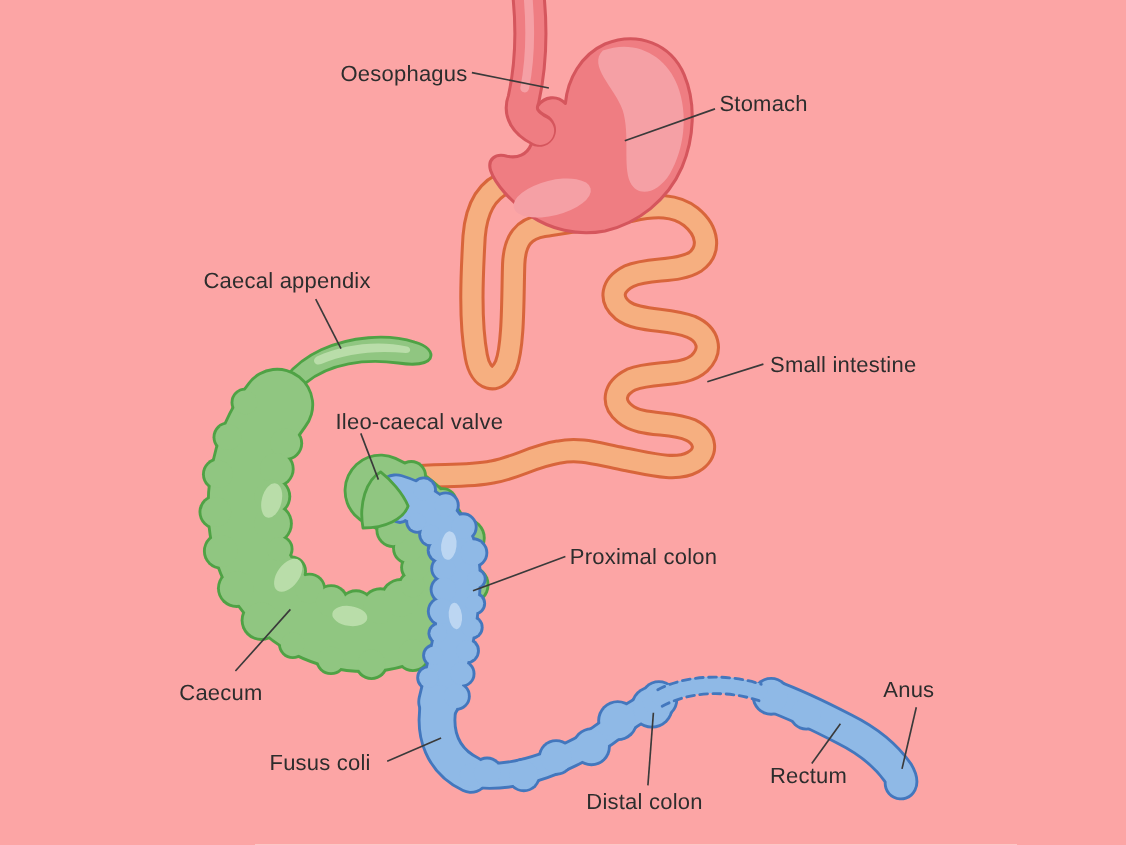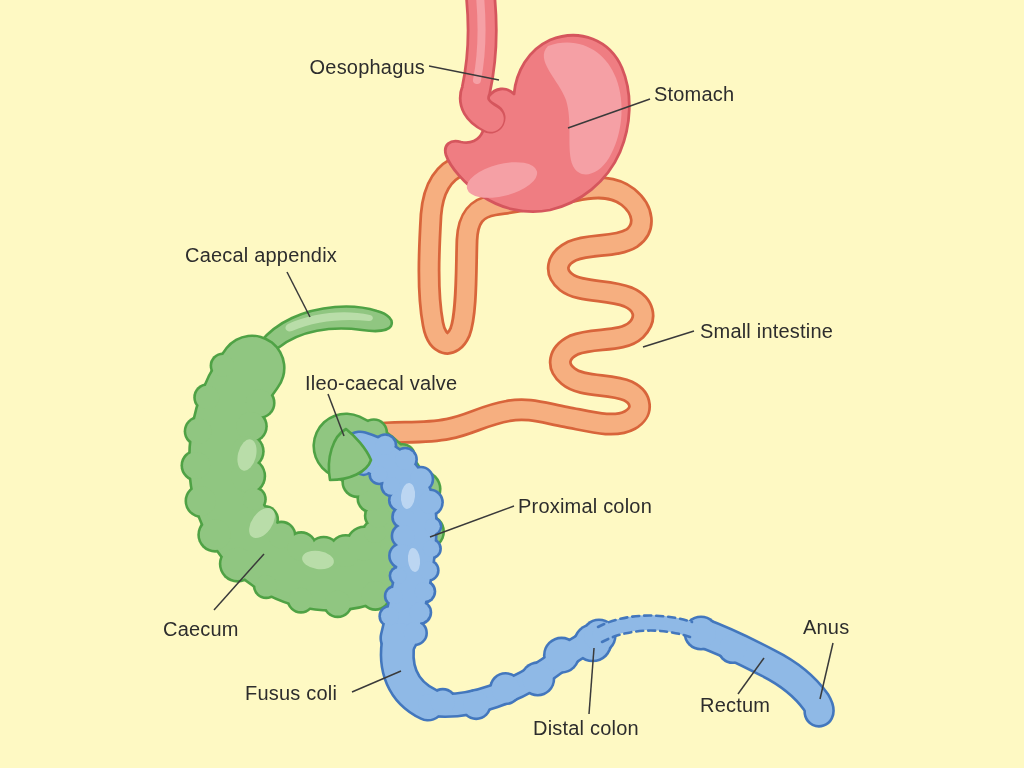--- a/index.html
+++ b/index.html
@@ -1,16 +1,16 @@
 <!DOCTYPE html>
 <html style="--stomach_fill: #EF7D82; --stomach_outline: #D5565D; --stomach_highlight: #F5A0A5; --intestine_fill: #F6AF80; --intestine_outline: #D8653B; --caecum_fill: #90C681; --caecum_outline: #4FA245; --caecum_highlight: #B9DDA9; --colon_fill: #8FB9E6; --colon_outline: #4377BD; --colon_highlight: #BCD6F2; --label_text: #2D2D2D; --leader: #3A3A3A; --background: #FFFFFF;"><head>
 <meta charset="utf-8">
 <style>
   html,body{margin:0;padding:0;background:#fff;}
-  .stage{width:1024px;height:768px;position:relative;background:#fef9c3;overflow:hidden;}
+  .stage{width:1024px;height:768px;position:relative;background:#fca5a5;overflow:hidden;}
   svg{display:block;}
   text.lbl{
     font-family:"Liberation Sans",sans-serif;
     font-size:20px;
     letter-spacing:.2px;
     fill:var(--label_text,#2d2d2d);
   }
   line.leader{stroke:var(--leader,#3a3a3a);stroke-width:1.5;}
 
   

